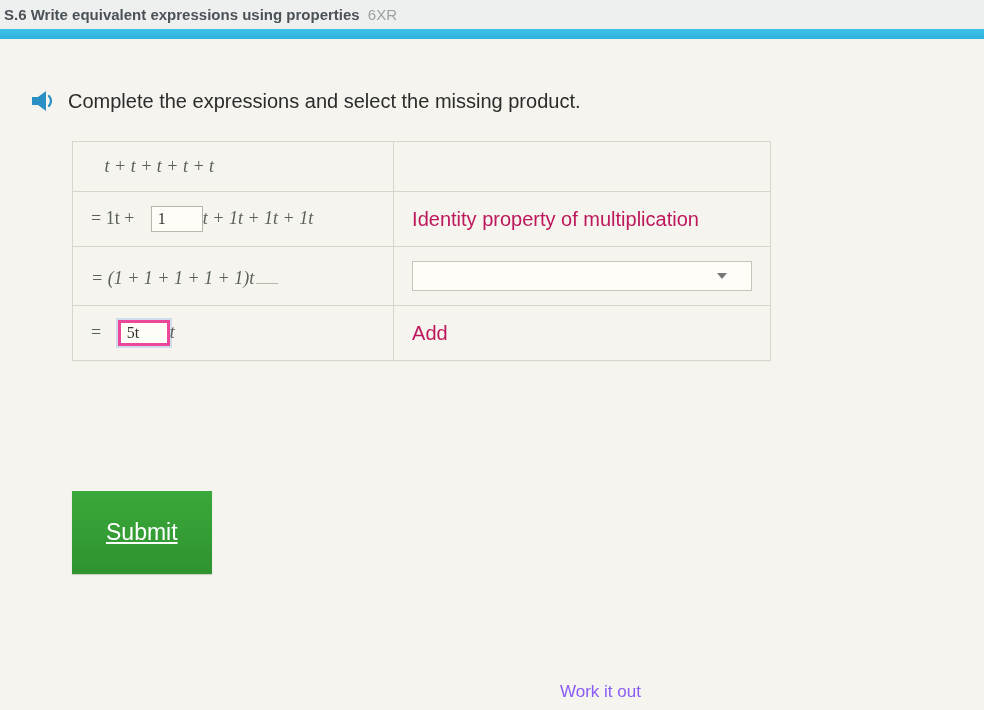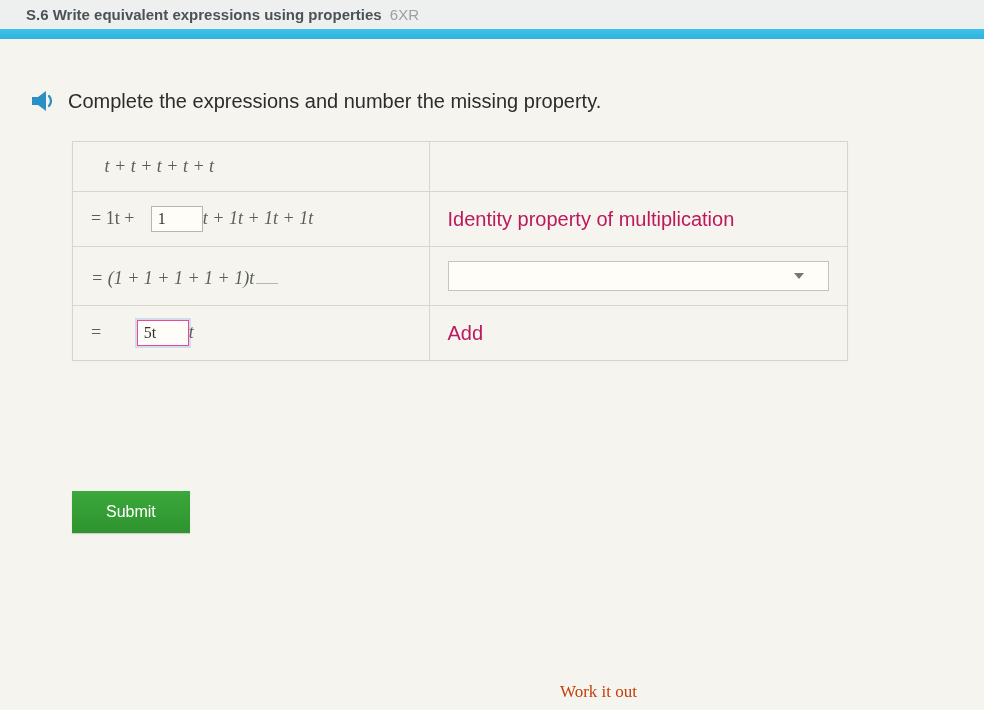--- a/index.html
+++ b/index.html
@@ -5,21 +5,21 @@
     * { box-sizing: border-box; margin: 0; padding: 0; }
     body {
       font-family: Verdana, Arial, sans-serif;
       background: #f5f4ee;
       width: 984px;
       height: 710px;
       overflow: hidden;
       color: #333;
     }
     .header-bar {
-      padding: 6px 26px;
+      padding: 6px 4px;
       font-size: 15px;
       color: #4a5257;
       font-weight: bold;
       background: #eef0ef;
     }
     .header-bar .code {
       color: #9aa1a3;
       font-weight: normal;
       margin-left: 4px;
     }
@@ -41,21 +41,21 @@
       height: 24px;
       flex-shrink: 0;
     }
     .speaker-icon svg { display: block; }
     .instr1 { font-size: 20px; color: #2c2c2c; font-weight: 500;}
     .instr2 { font-size: 20px; color: #2c2c2c; font-style: italic; }
     .work-table {
       margin: 24px 0 0 42px;
       border: 1px solid #d8d6c9;
       border-collapse: collapse;
-      width: 776px;
+      width: 699px;
       box-shadow: 0 1px 2px rgba(0,0,0,0.03);
     }
     .work-table td {
       border: 1px solid #d8d6c9;
       padding: 14px 18px;
       vertical-align: middle;
       font-size: 18px;
       color: #5a5f5a;
       font-family: "Times New Roman", serif;
     }
@@ -75,23 +75,22 @@
       background: #fefdf7;
       font-size: 16px;
       text-align: left;
       padding: 1px 6px;
       font-family: "Times New Roman", serif;
       color: #333;
       vertical-align: baseline;
       font-style: normal;
     }
     .fill-input.active {
-      border: 1px solid #ec4899;
+      border: 3px solid #ec4899;
       outline: 2px solid rgba(100,150,230,0.25);
-      margin-left: 19px;
     }
     .blank-underline {
       display: inline-block;
       border-bottom: 1px solid #b8b6a9;
       min-width: 22px;
       height: 20px;
       vertical-align: baseline;
       margin-left: 2px;
     }
     .dropdown-select {
@@ -111,33 +110,34 @@
       width: 0; height: 0;
       border-left: 5px solid transparent;
       border-right: 5px solid transparent;
       border-top: 6px solid #777;
     }
     .submit-btn {
       margin: 130px 0 0 42px;
       background: linear-gradient(#3aa83a, #2f932f);
       border: none;
       color: #fff;
-      font-size: 16px;
-      padding: 12px 34px;
+      font-size: 23px;
+      padding: 28px 34px;
       font-family: Verdana, Arial, sans-serif;
       cursor: pointer;
       box-shadow: 0 1px 1px rgba(0,0,0,0.15);
+      text-decoration: underline;
     }
     .work-it-out {
       position: absolute;
       bottom: 8px;
       left: 560px;
-      color: #c2410c;
+      color: #8b5cf6;
       font-size: 17px;
-      font-family: Liberation Serif, serif;
+      font-family: Liberation Sans, sans-serif;
     }
   </style>
 </head>
 <body>
 
 <div class="header-bar">
   <span>S.6</span>
   <span>Write equivalent expressions using properties</span>
   <span class="code">6XR</span>
 </div>
@@ -145,21 +145,21 @@
 
 <div class="content">
 
   <div class="instruction-row">
     <span class="speaker-icon">
       <svg viewBox="0 0 28 24" width="28" height="24">
         <path d="M2 8 L2 16 L8 16 L16 22 L16 2 L8 8 Z" fill="#2a8fc4"></path>
         <path d="M19 7 Q23 12 19 17" stroke="#2a8fc4" stroke-width="2.2" fill="none" stroke-linecap="round"></path>
       </svg>
     </span>
-    <span class="instr1">Complete the expressions and number the missing property.</span>
+    <span class="instr1">Complete the expressions and select the missing product.</span>
   </div>
 
 
   <table class="work-table">
     <tbody>
         <tr>
       <td class="math-row">
         &nbsp;&nbsp;&nbsp;<span>t + t + t + t + t</span>
       </td>
       <td class="right-col"></td>

